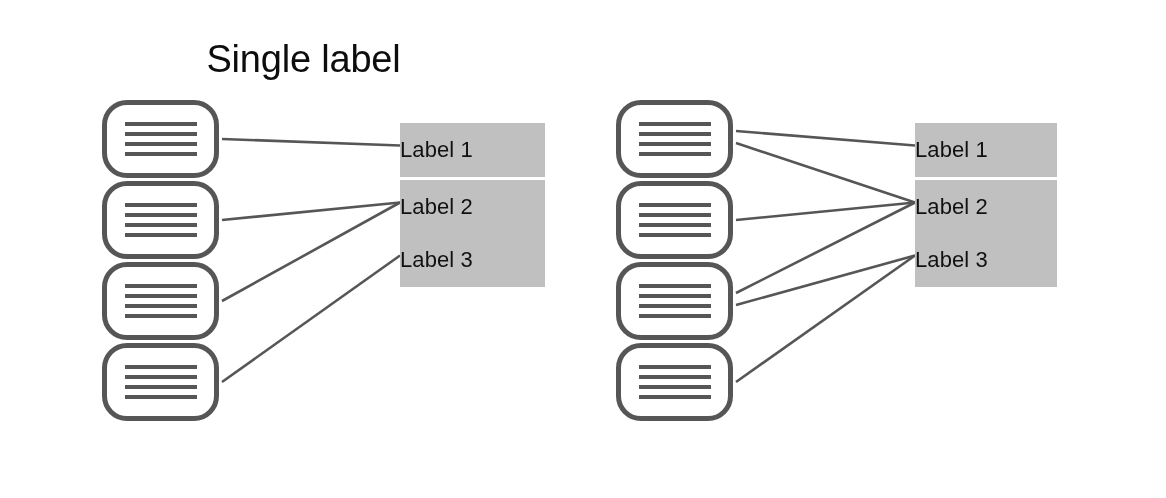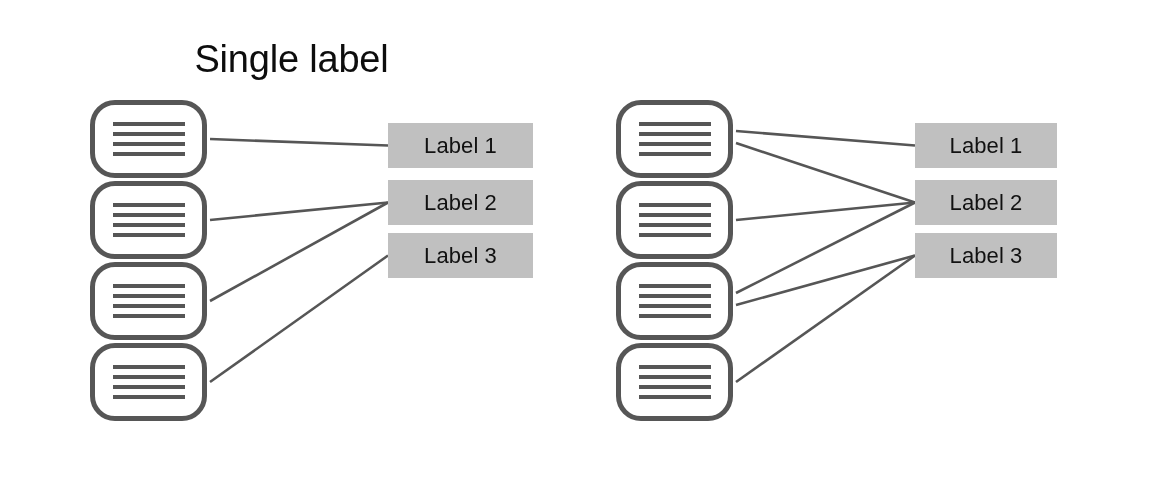--- a/index.html
+++ b/index.html
@@ -10,33 +10,33 @@
   .panel-title{
     position:absolute;left:0;width:583px;text-align:center;top:36px;
     font-family:"Liberation Sans",sans-serif;font-size:38px;font-weight:400;
     color:#0d0d0d;letter-spacing:-0.2px;line-height:46px;white-space:nowrap;
   }
   .doc-icon{position:absolute;width:117px;height:78px;box-sizing:border-box;
     border:5px solid #565656;border-radius:25px;background:#ffffff;}
   .doc-lines{position:absolute;left:50%;top:50%;transform:translate(-50%,-50%);
     width:72px;display:flex;flex-direction:column;justify-content:center;gap:6px;}
   .doc-lines i{display:block;height:4px;width:100%;background:#565656;border-radius:0;}
-  .label-box{position:absolute;height:45px;background:#c0c0c0;
-    display:flex;align-items:center;justify-content:center;}
+  .label-box{position:absolute;height:54px;background:#c0c0c0;
+    display:flex;align-items:center;}
   .label-box span{font-family:"Liberation Sans",sans-serif;font-size:22px;
     color:#111111;font-weight:400;letter-spacing:0.1px;white-space:nowrap;}
   svg.edges{position:absolute;left:0;top:0;width:583px;height:498px;overflow:visible;pointer-events:none;}
   svg.edges line{stroke:#565656;stroke-width:2.6;stroke-linecap:butt;}
 </style>
 </head>
 <body>
 
 <div id="canvas">
 
-  <div class="panel" id="panel-single" style="left:0px;">
+  <div class="panel" id="panel-single" style="left:12px;">
 
     <div class="panel-title">Single label</div>
 
     <svg class="edges" id="edges-single" viewBox="0 0 583 498">
         <line x1="210" y1="139" x2="388" y2="145.5"></line>
         <line x1="210" y1="220" x2="388" y2="202.5"></line>
         <line x1="210" y1="301" x2="388" y2="202.5"></line>
         <line x1="210" y1="382" x2="388" y2="255.5"></line>
       </svg>
 

